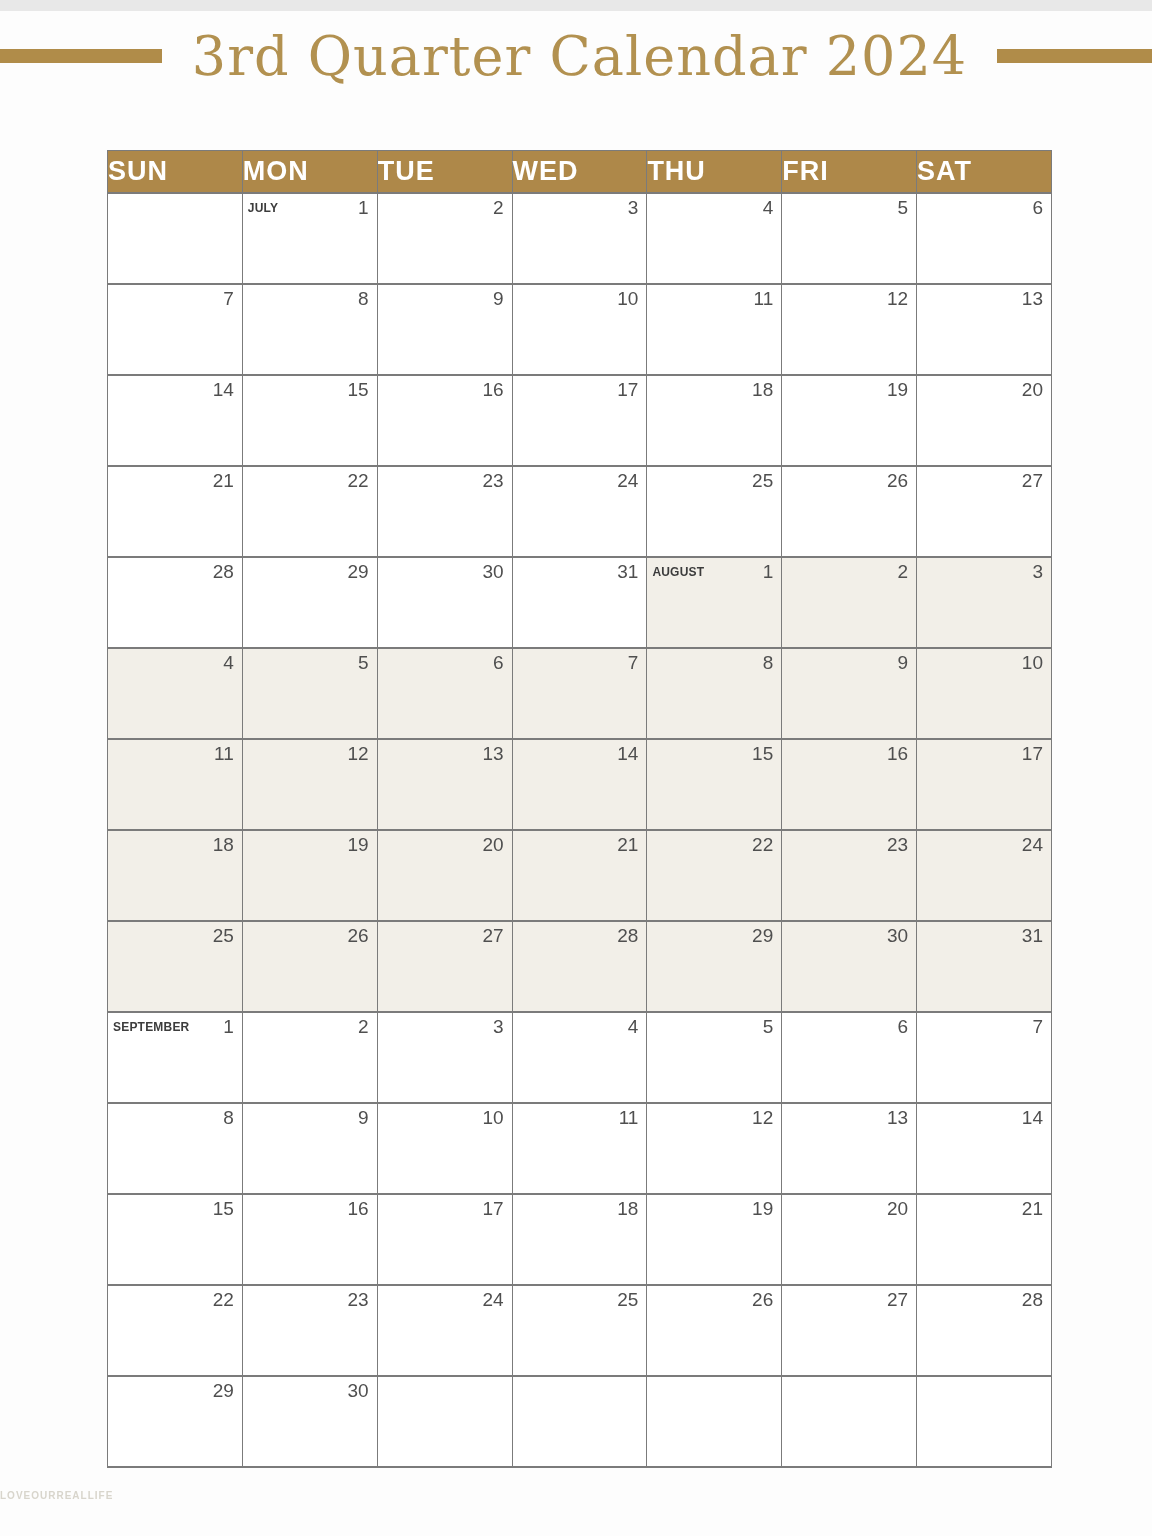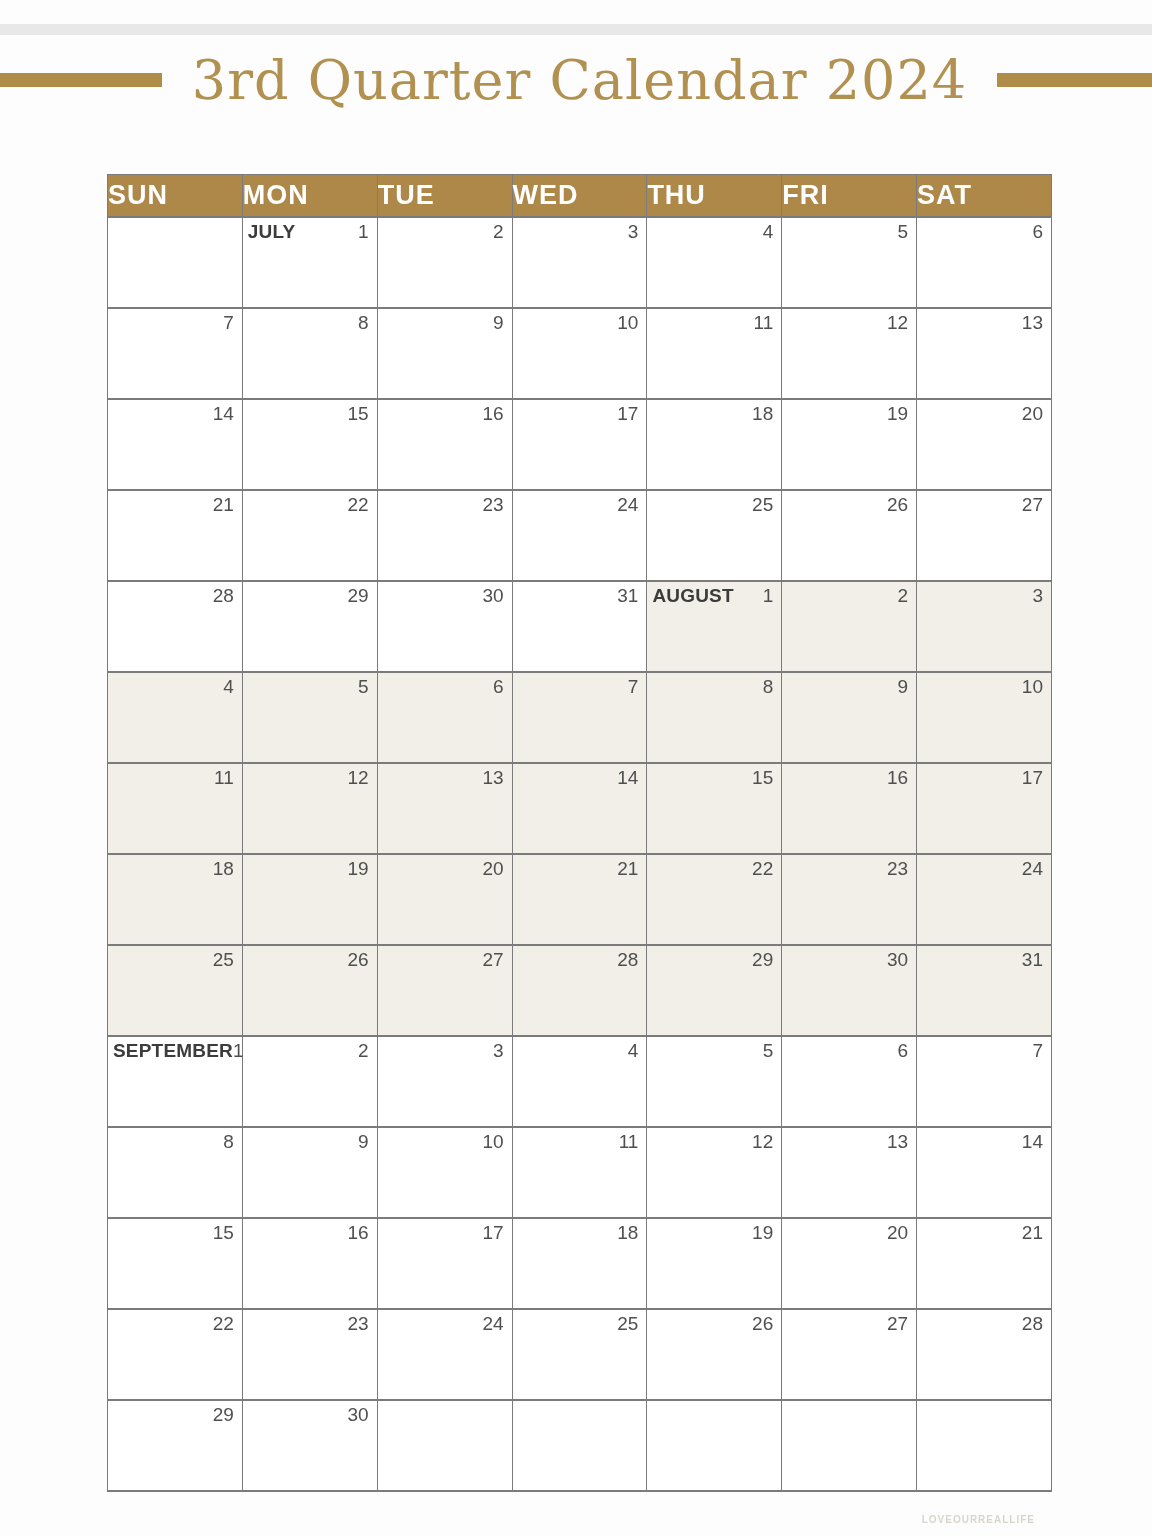--- a/index.html
+++ b/index.html
@@ -15,21 +15,21 @@
     --page-background: #fdfdfd;
     --top-strip: #e8e8e8;
   }
   * { margin: 0; padding: 0; box-sizing: border-box; }
   html, body {
     width: 1152px; height: 1536px;
     background: var(--page-background);
     font-family: "Liberation Sans", sans-serif;
     overflow: hidden;
   }
-  .page { position: relative; width: 1152px; height: 1444px; margin-top: 24px; }
+  .page { position: relative; width: 1152px; height: 1444px; }
 
   .top-strip {
     position: absolute; top: 0; left: 0;
     width: 1152px; height: 11px;
     background: var(--top-strip);
   }
 
   .titlebar {
     position: absolute; top: 14px; left: 0;
     width: 1152px; height: 84px;
@@ -77,39 +77,38 @@
     padding: 0;
   }
   table.calendar td.shaded { background: var(--shaded-cell); }
   .cell {
     display: flex;
     align-items: flex-start;
     height: 100%;
     padding: 2px 8px 0 5px;
   }
   .month-label {
-    font-size: 19px;
+    font-size: 12px;
     font-weight: 700;
     color: var(--month-label);
     letter-spacing: 0.2px;
     line-height: 24px;
   }
   .day-num {
     margin-left: auto;
     font-size: 19px;
     color: var(--day-number);
     line-height: 24px;
   }
 
   .footer {
     position: absolute;
     top: 1490px;
     left: 0;
     width: 1035px;
-    text-align: right;
     font-size: 10px;
     font-weight: 700;
     letter-spacing: 1px;
     color: var(--watermark);
   }
 </style>
 </head>
 <body>
 
 <div class="page">

